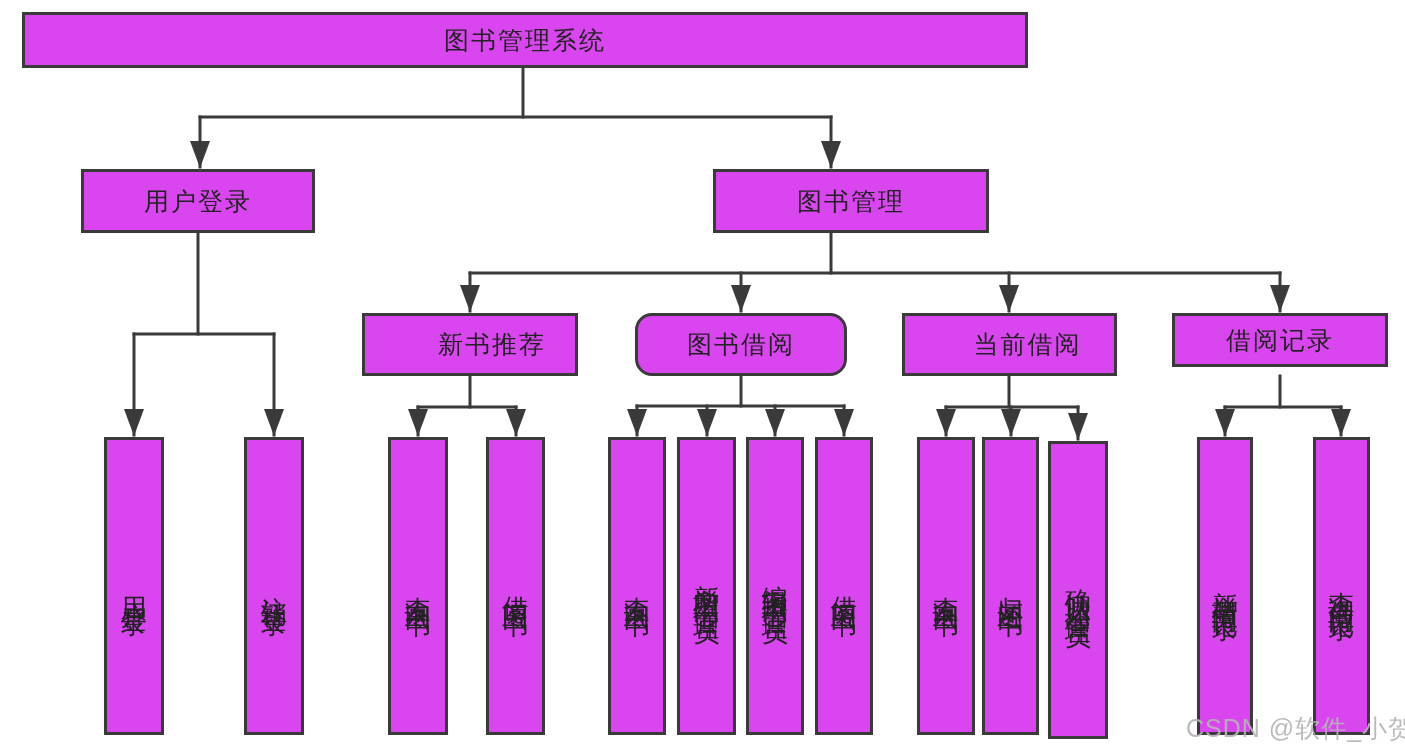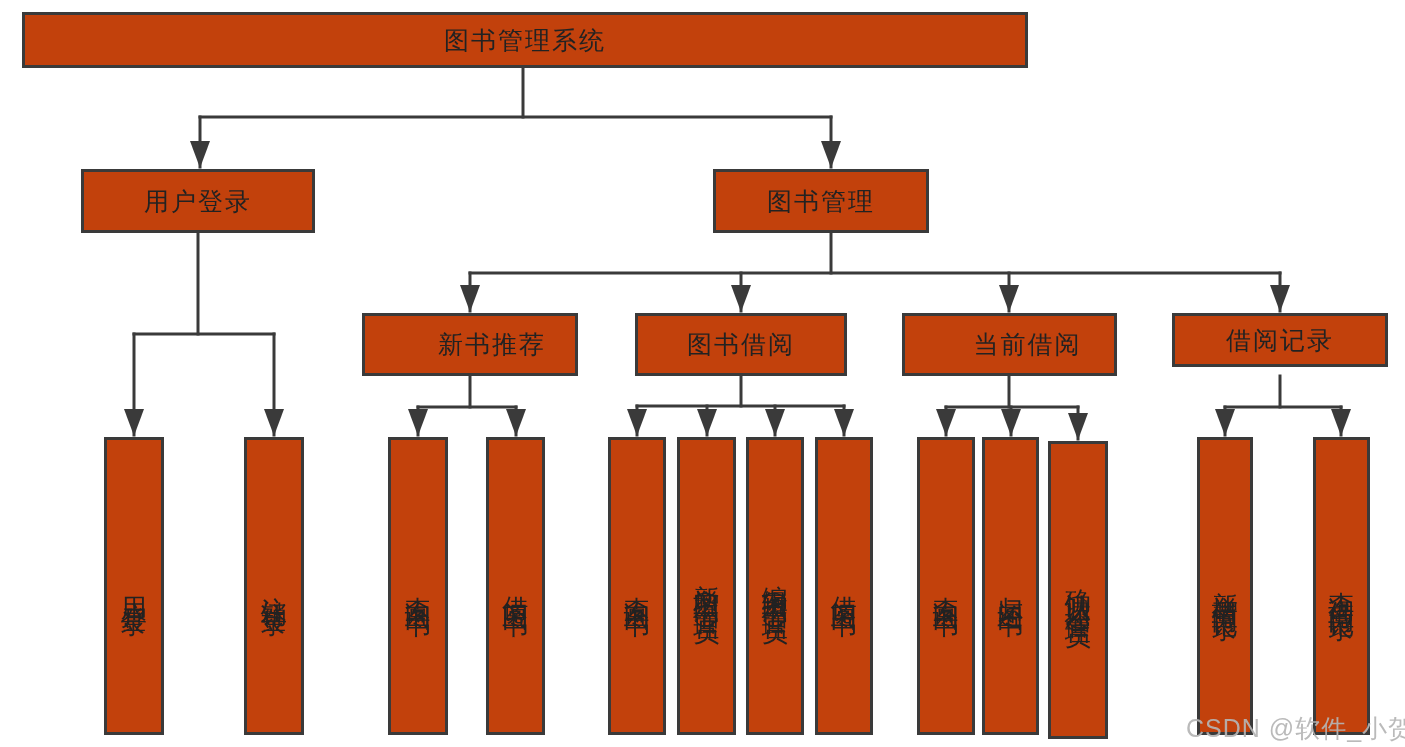--- a/index.html
+++ b/index.html
@@ -9,21 +9,21 @@
     height: 747px;
     background: #ffffff;
     overflow: hidden;
     font-family: "Liberation Sans", "DejaVu Sans", sans-serif;
   }
   svg.wires { position: absolute; left: 0; top: 0; z-index: 1; }
   .node {
     position: absolute;
     box-sizing: border-box;
     border: 3px solid #3a3a3a;
-    background: #c2410c;
+    background: #d946ef;
     display: flex;
     align-items: center;
     justify-content: center;
     color: #222222;
     z-index: 2;
   }
   .node.h .label {
     font-size: 25px;
     letter-spacing: 2px;
     white-space: nowrap;
@@ -94,27 +94,27 @@
       </g>
   </svg>
 
   <div id="node-layer">
       <div class="node h" style="left: 22px; top: 12px; width: 1006px; height: 56px; border-color: rgb(58, 58, 58);">
         <span class="label" style="color: rgb(34, 34, 34);">图书管理系统</span>
       </div>
       <div class="node h" style="left: 81px; top: 169px; width: 234px; height: 64px; border-color: rgb(58, 58, 58);">
         <span class="label" style="color: rgb(34, 34, 34);">用户登录</span>
       </div>
-      <div class="node h" style="left: 713px; top: 169px; width: 216px; height: 64px; border-color: rgb(58, 58, 58);">
+      <div class="node h" style="left: 713px; top: 169px; width: 276px; height: 64px; border-color: rgb(58, 58, 58);">
         <span class="label" style="color: rgb(34, 34, 34);">图书管理</span>
       </div>
       <div class="node h" style="left: 362px; top: 313px; width: 216px; height: 63px; border-color: rgb(58, 58, 58); padding-left: 44px;">
         <span class="label" style="color: rgb(34, 34, 34);">新书推荐</span>
       </div>
-      <div class="node h" style="left: 635px; top: 313px; width: 212px; height: 63px; border-color: rgb(58, 58, 58);">
+      <div class="node h" style="left: 635px; top: 313px; width: 212px; height: 63px; border-color: rgb(58, 58, 58); border-radius: 17px;">
         <span class="label" style="color: rgb(34, 34, 34);">图书借阅</span>
       </div>
       <div class="node h" style="left: 902px; top: 313px; width: 215px; height: 63px; border-color: rgb(58, 58, 58);">
         <span class="label" style="color: rgb(34, 34, 34); margin-left: 36px;">当前借阅</span>
       </div>
       <div class="node h" style="left: 1172px; top: 313px; width: 216px; height: 54px; border-color: rgb(58, 58, 58);">
         <span class="label" style="color: rgb(34, 34, 34);">借阅记录</span>
       </div>
       <div class="node v" style="left: 104px; top: 437px; width: 60px; height: 298px; border-color: rgb(58, 58, 58);">
         <span class="label" style="color: rgb(34, 34, 34);">用户登录</span>

